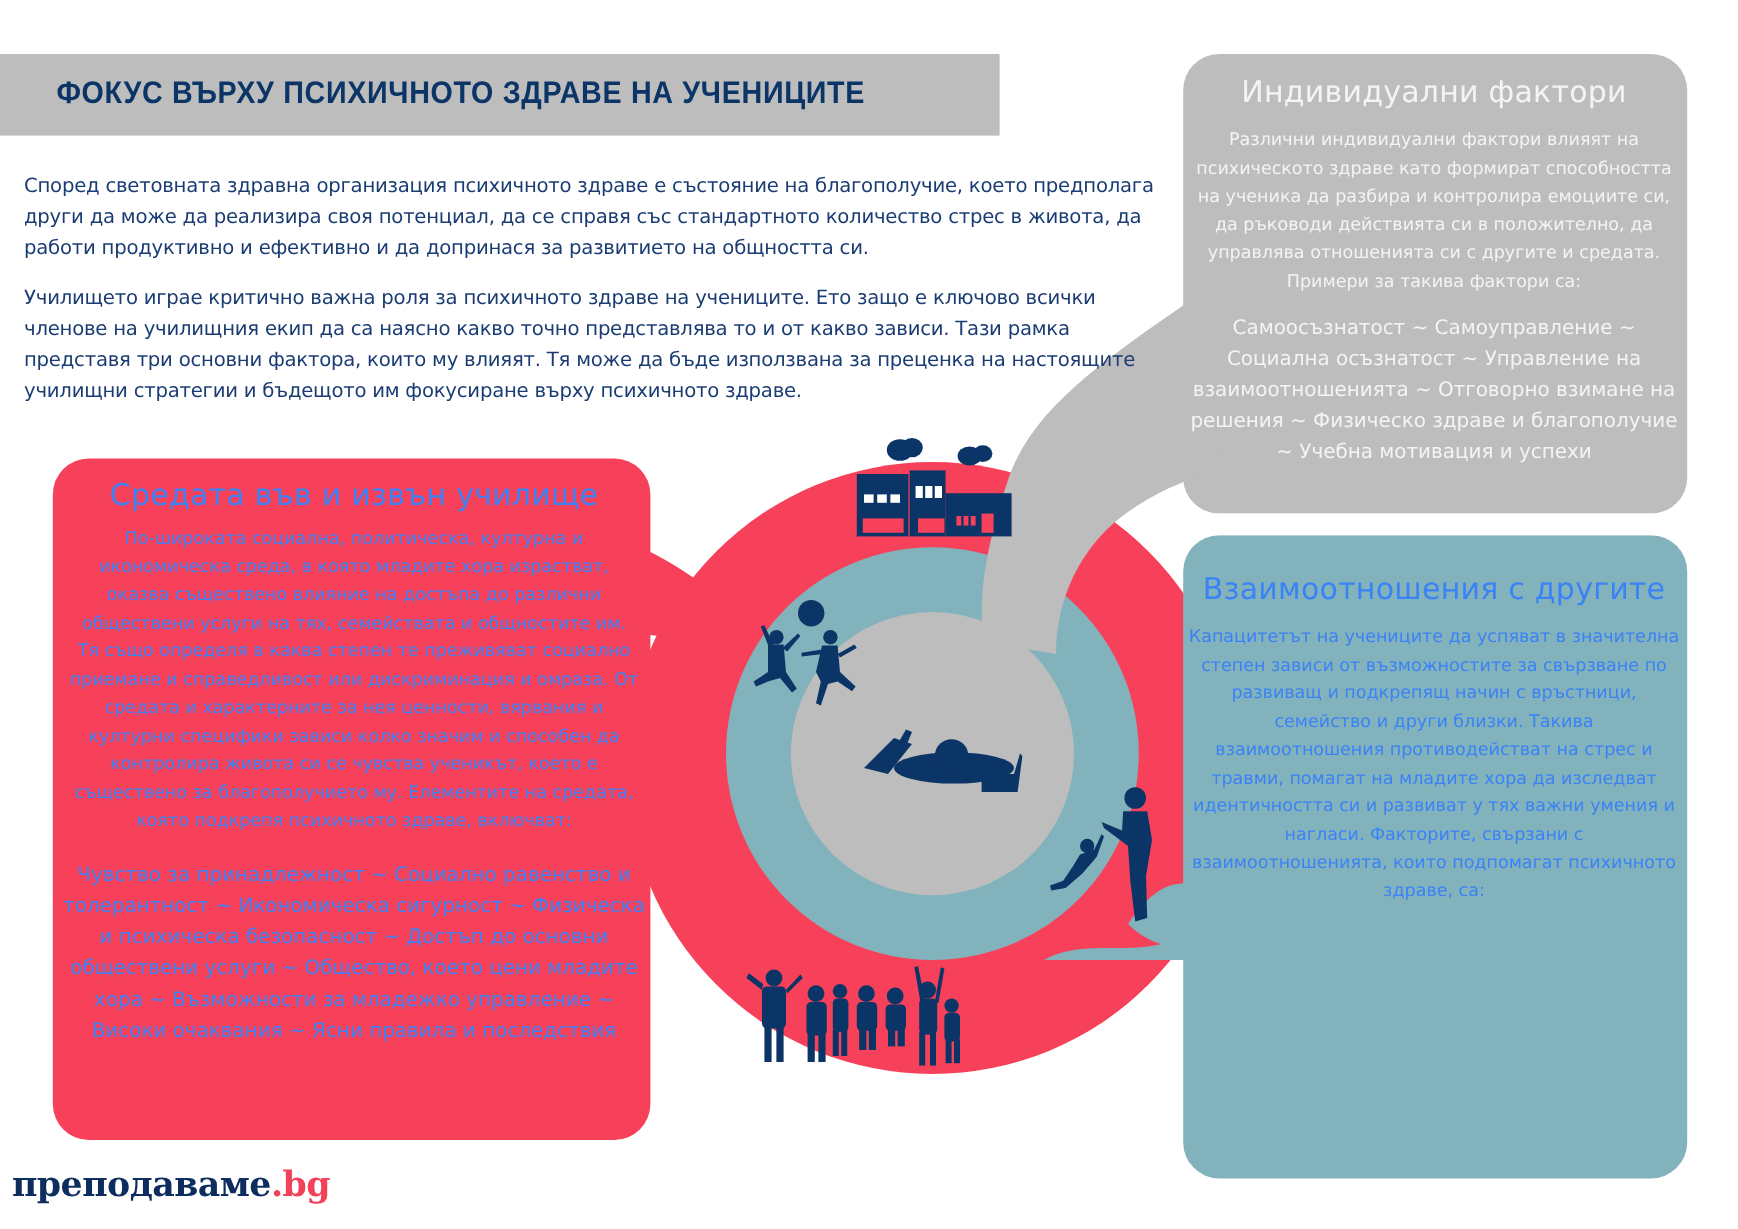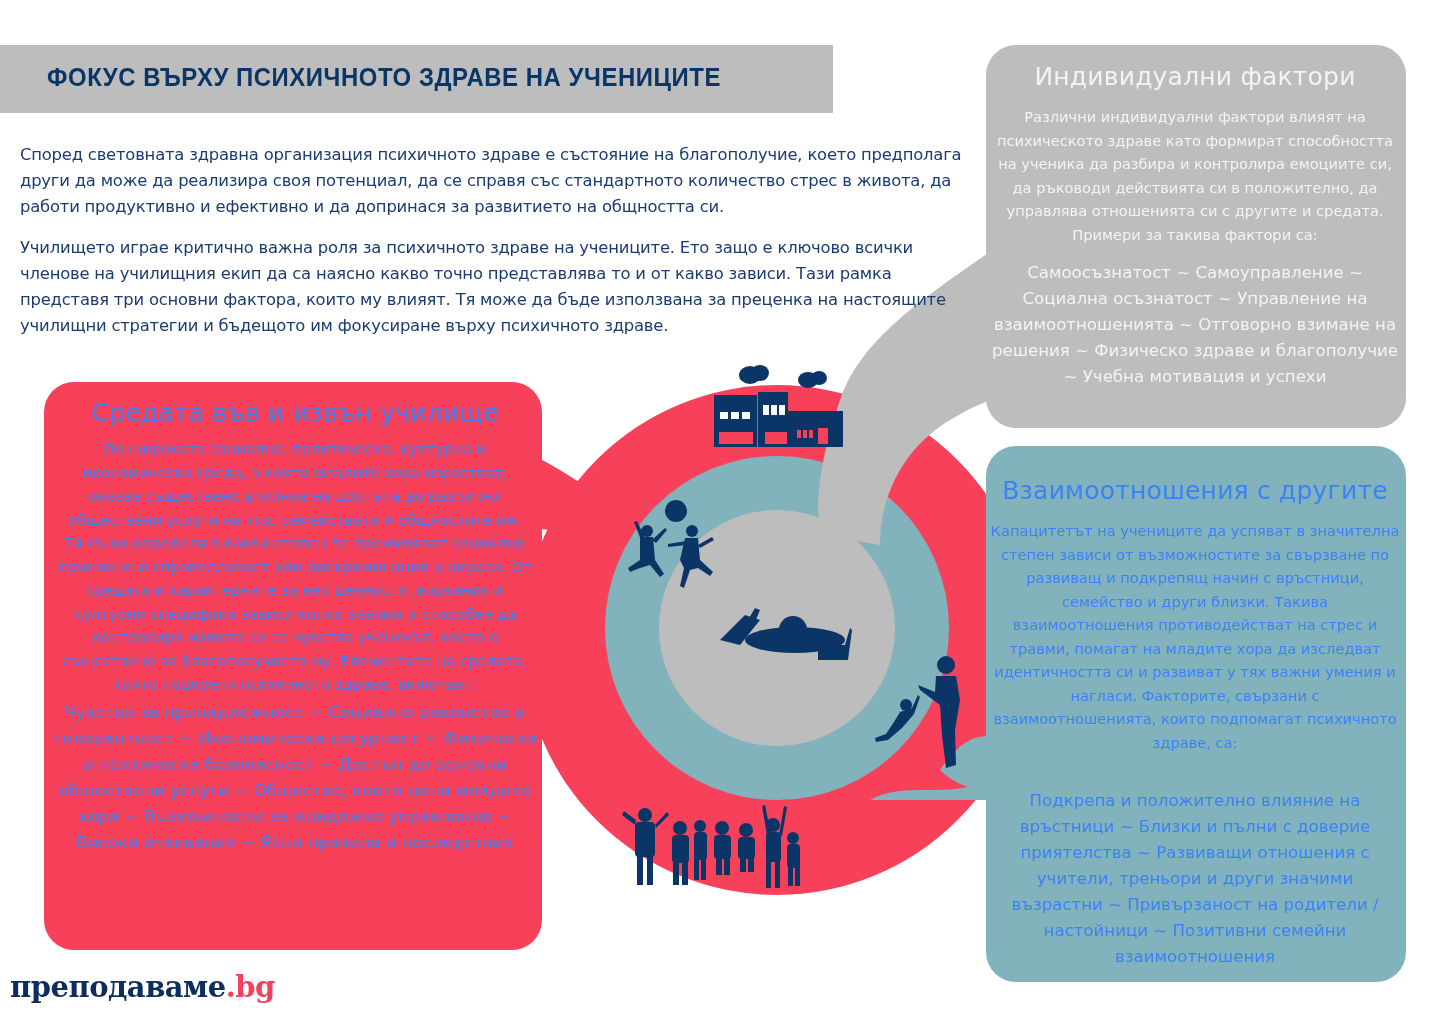--- a/index.html
+++ b/index.html
@@ -38,25 +38,25 @@
     }
     .box p { margin: 0; font-size: 14.6px; line-height: 23.5px; }
     .box p.list { font-size: 16.6px; line-height: 26px; }
 
     #box-individual { left: 990px; top: 62px; width: 410px; color: #f4f4f4; }
     #box-individual h2 { margin-bottom: 14px; }
     #box-individual p.desc { margin-bottom: 14px; }
 
     #box-environment { left: 48px; top: 398px; width: 494px; }
     #box-environment h2 { margin-bottom: 10px; }
-    #box-environment p.desc { margin-bottom: 4px; padding: 0 10px; }
+    #box-environment p.desc { margin-bottom: 20px; padding: 0 10px; }
 
     #box-relations { left: 990px; top: 476px; width: 410px; }
     #box-relations h2 { margin-bottom: 14px; }
-    #box-relations p.desc { margin-bottom: 34px; }
+    #box-relations p.desc { margin-bottom: 18px; }
 
     .logo {
       position: absolute; left: 10px; top: 970px;
       font-family: "DejaVu Serif", serif; font-weight: bold; font-size: 29px;
       letter-spacing: -0.5px;
     }
     .logo .main { color: #0c2d5e; }
     .logo .tld { color: #f24158; }
   </style>
 </head>
@@ -192,18 +192,17 @@
 
 <div class="box" id="box-environment">
   <h2>Средата във и извън училище</h2>
   <p class="desc">По-широката социална, политическа, културна и икономическа среда, в която младите хора израстват, оказва съществено влияние на достъпа до различни обществени услуги на тях, семействата и общностите им. Тя също определя в каква степен те преживяват социално приемане и справедливост или дискриминация и омраза. От средата и характерните за нея ценности, вярвания и културни специфики зависи колко значим и способен да контролира живота си се чувства ученикът, което е съществено за благополучието му. Елементите на средата, която подкрепя психичното здраве, включват:</p>
   <p class="list">Чувство за принадлежност ~ Социално равенство и толерантност ~ Икономическа сигурност ~ Физическа и психическа безопасност ~ Достъп до основни обществени услуги ~ Общество, което цени младите хора ~ Възможности за младежко управление ~ Високи очаквания ~ Ясни правила и последствия</p>
 </div>
 
 <div class="box" id="box-relations">
   <h2>Взаимоотношения с другите</h2>
   <p class="desc">Капацитетът на учениците да успяват в значителна степен зависи от възможностите за свързване по развиващ и подкрепящ начин с връстници, семейство и други близки. Такива взаимоотношения противодействат на стрес и травми, помагат на младите хора да изследват идентичността си и развиват у тях важни умения и нагласи. Факторите, свързани с взаимоотношенията, които подпомагат психичното здраве, са:</p>
-  <p class="list">Подкрепа и положително влияние на връстници ~ Близки и пълни с доверие приятелства ~ Развиващи отношения с учители, треньори и други значими възрастни ~ Привързаност на родители / настойници ~ Позитивни семейни взаимоотношения</p>
 </div>
 
 <div class="logo">
   <span class="main">преподаваме</span><span class="tld">.bg</span>
 </div>
 
 </body></html>

